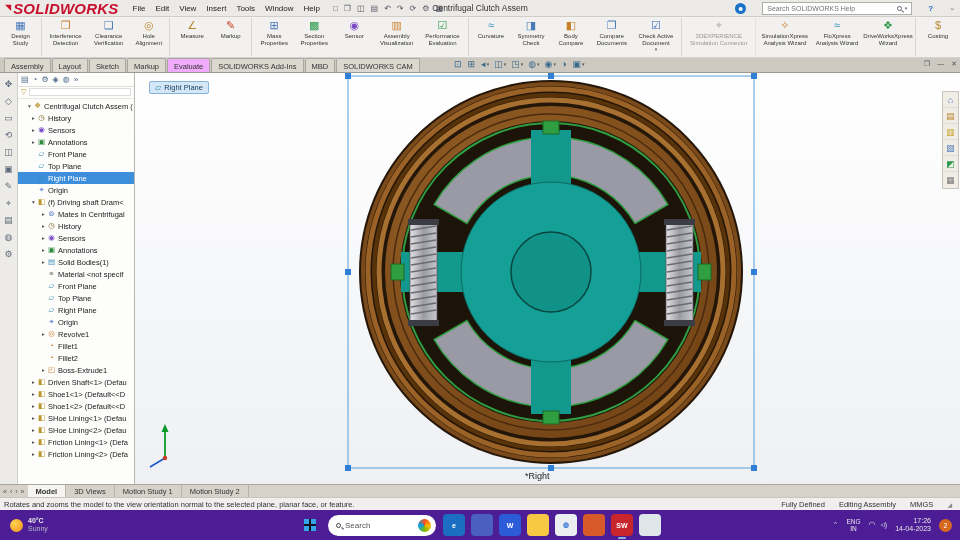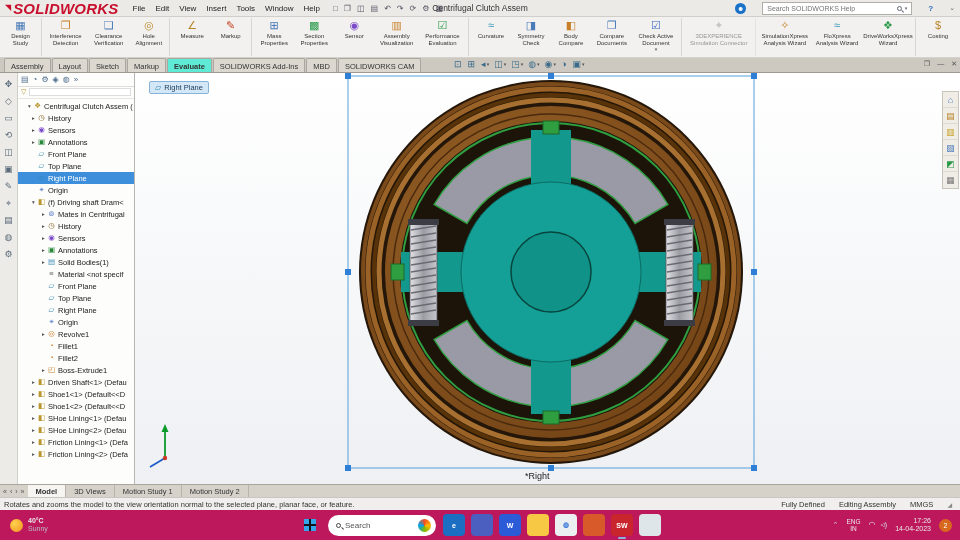--- a/index.html
+++ b/index.html
@@ -35,21 +35,21 @@
 .rb[data-sep="1"]{border-right:1px solid #d8d6d0;padding-right:3px;margin-right:2px}
 .rb[data-state="disabled"]{opacity:.5}
 .rb-ic{font-size:11px;line-height:13px;height:13px}
 .rb-lb{font-size:6px;line-height:7px;color:#333;text-align:center;height:14px;overflow:hidden;margin-top:1px}
 .rb-caret{font-size:5px;color:#666;line-height:5px;height:5px}
 
 
 .tabrow{height:15px;background:#cdc9c1;display:flex;align-items:flex-end;position:relative;border-bottom:1px solid #9e9a92;flex:0 0 15px}
 .doctabs{display:flex;height:14px;margin-left:4px}
 .dtab{padding:1px 6px 0;font-size:7.5px;color:#333;background:#dcd8d0;border:1px solid #aaa6a0;border-bottom:0;margin-right:1px;border-radius:2px 2px 0 0;display:flex;align-items:center;white-space:nowrap}
-.dtab[data-state="active"]{background:#5eead4;font-weight:bold}
+.dtab[data-state="active"]{background:#f0abfc;font-weight:normal}
 .headsup{position:absolute;left:452px;top:1px;display:flex;align-items:center;gap:1px}
 .hu{display:flex;align-items:center;padding:0 2px;color:#3a6a8a;font-size:9px;cursor:default}
 .hu-c{font-size:5px;color:#555;margin-left:1px}
 .winctl{position:absolute;right:3px;top:2px;display:flex;gap:7px;color:#555;font-size:7px}
 
 
 .main{display:flex;height:411px;background:#fff;position:relative;flex:0 0 411px}
 .dockstrip{width:18px;background:#edebe7;border-right:1px solid #d0cec8;display:flex;flex-direction:column;align-items:center;padding-top:6px;gap:7px;color:#5a6a7a;font-size:9px;flex:0 0 18px}
 .dk{cursor:default;line-height:10px}
 .treepanel{width:117px;border-right:1px solid #b8b6b0;background:#fdfdfc;overflow:hidden;flex:0 0 117px}
@@ -98,21 +98,21 @@
 .mtab{padding:1px 8px;color:#333;display:flex;align-items:center;border-right:1px solid #b8b4ac;font-size:7.5px;white-space:nowrap}
 .mtab[data-state="active"]{background:#f6f5f2;font-weight:bold}
 
 
 .statusbar{height:13px;background:#f0efed;border-top:1px solid #c8c6c0;display:flex;align-items:center;font-size:7.5px;color:#333;padding:0 4px;flex:0 0 13px}
 .st-msg{white-space:nowrap;overflow:hidden}
 .st-right{margin-left:auto;display:flex;gap:14px;align-items:center;padding-right:4px;white-space:nowrap}
 .st-ic{color:#888;font-size:6px}
 
 
-.taskbar{height:30px;background:#be185d;position:relative;display:flex;align-items:center;color:#e8e8e8;flex:0 0 30px}
+.taskbar{height:30px;background:#4c1d95;position:relative;display:flex;align-items:center;color:#e8e8e8;flex:0 0 30px}
 .tb-weather{display:flex;align-items:center;gap:5px;padding:0 10px;height:100%}
 .wx-ic{width:13px;height:13px;border-radius:50%;background:radial-gradient(circle at 35% 35%,#ffd34d,#f09020);flex:0 0 auto}
 .wx-t{display:flex;flex-direction:column;font-size:7px;line-height:8px}
 .wx-temp{font-weight:bold}
 .wx-desc{color:#b8bcc4}
 .tb-center{position:absolute;left:50%;transform:translateX(-50%);display:flex;align-items:center;gap:7px}
 .start{width:22px;height:22px;display:flex;align-items:center;justify-content:center;border-radius:4px;cursor:default}
 .wlogo{width:12px;height:12px;background:#35a5ea;position:relative}
 .wlogo::before{content:"";position:absolute;left:0;right:0;top:5.2px;height:1.6px;background:#11141c}
 .wlogo::after{content:"";position:absolute;top:0;bottom:0;left:5.2px;width:1.6px;background:#11141c}

